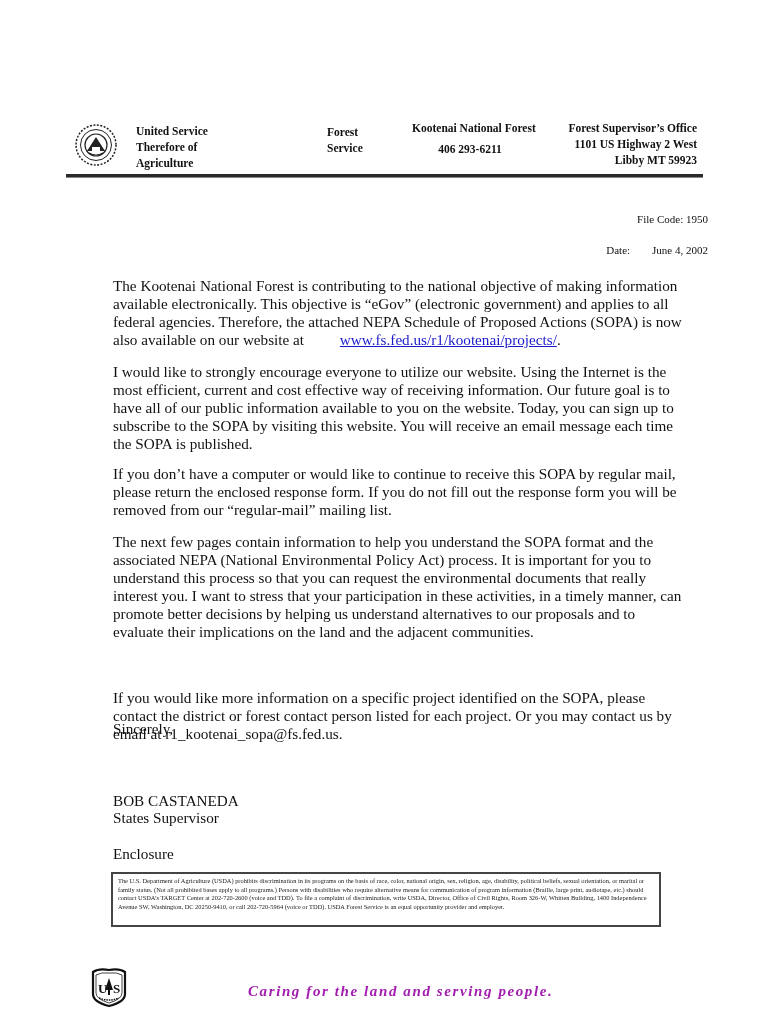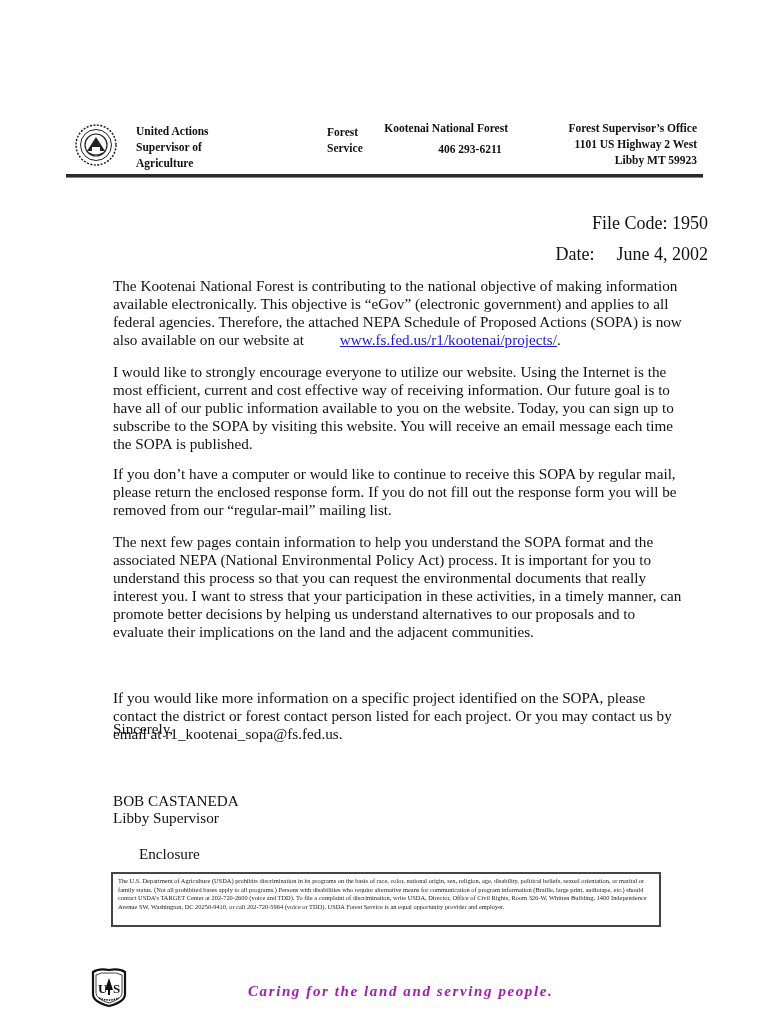--- a/index.html
+++ b/index.html
@@ -3,38 +3,38 @@
   <meta charset="utf-8">
   <style>
     html, body { margin: 0; padding: 0; background: #ffffff; }
     body { width: 770px; height: 1024px; position: relative; overflow: hidden;
            font-family: "Liberation Serif", "DejaVu Serif", serif; color: #111; }
     .abs { position: absolute; }
     .hdr { font-family: "Liberation Serif", serif; font-weight: bold; font-size: 11.5px; line-height: 16px; color: #111; }
     .seal { left: 74px; top: 123px; width: 44px; height: 44px; }
     .usda-name { left: 136px; top: 123px; }
     .fs-name { left: 327px; top: 124px; }
-    .forest-name { left: 384px; top: 120px; width: 124px; text-align: right; }
+    .forest-name { left: 412px; top: 120px; width: 124px; text-align: left; }
     .phone { left: 408px; top: 141px; width: 124px; text-align: center; }
     .office { left: 540px; top: 120px; width: 157px; text-align: right; }
     .rule { left: 66px; top: 174px; width: 637px; height: 3px; background: #2a2a2a; border-bottom: 1px solid #888; }
-    .meta { right: 62px; font-size: 18px; text-align: right; }
+    .meta { right: 62px; font-size: 11px; text-align: right; }
     .filecode { top: 213px; }
     .date { top: 244px; }
     .date .dlabel { margin-right: 22px; }
     .body-text { left: 113px; width: 575px; font-size: 15.2px; line-height: 18px; }
     .p1 { top: 277px; }
     .p2 { top: 363px; }
     .p3 { top: 465px; }
     .p4 { top: 533px; }
     .p5 { top: 689px; }
     .p6 { top: 720px; }
     .sig1 { top: 792px; }
     .sig2 { top: 809px; }
-    .encl { top: 845px; margin-left: 26px; }
+    .encl { top: 845px; }
     a.link { color: #1a1acc; text-decoration: underline; margin-left: 32px; }
     .bold { font-weight: normal; margin-top: 41px; }
     .disc { left: 111px; top: 872px; width: 536px; height: 45px; border: 2px solid #444; padding: 3px 5px; font-size: 6.4px; line-height: 8.6px; color: #222; overflow: hidden; }
     .shield { left: 89px; top: 966px; width: 40px; height: 42px; }
     .motto { left: 248px; top: 983px; font-size: 15px; font-style: italic; font-weight: bold; color: #a21caf; letter-spacing: 1.6px; }
   </style>
 </head>
 <body>
 
 <div class="abs seal">
@@ -42,22 +42,22 @@
     <circle cx="22" cy="22" r="20" fill="none" stroke="#222" stroke-width="1.5" stroke-dasharray="2 1.5"></circle>
     <circle cx="22" cy="22" r="15.5" fill="none" stroke="#222" stroke-width="1"></circle>
     <circle cx="22" cy="22" r="11" fill="#fff" stroke="#222" stroke-width="1.2"></circle>
     <path d="M13 28 L22 14 L31 28 Z" fill="#222"></path>
     <rect x="18" y="24" width="8" height="5" fill="#fff"></rect>
     <path d="M15 30 Q22 34 29 30" fill="none" stroke="#222" stroke-width="1.2"></path>
   </svg>
 </div>
 
 <div class="abs hdr usda-name">
-  <div>United Actions</div>
-  <div>Supervisor of</div>
+  <div>United Service</div>
+  <div>Therefore of</div>
   <div>Agriculture</div>
 </div>
 
 <div class="abs hdr fs-name">
   <div>Forest</div>
   <div>Service</div>
 </div>
 
 <div class="abs hdr forest-name">Kootenai National Forest</div>
 <div class="abs hdr phone">406 293-6211</div>
@@ -85,21 +85,21 @@
   <span>If you don’t have a computer or would like to continue to receive this SOPA by regular mail, please return the enclosed response form. </span><span class="bold">If you do not fill out the response form you will be removed from our “regular-mail” mailing list.</span>
 </div>
 
 <div class="abs body-text p4">The next few pages contain information to help you understand the SOPA format and the associated NEPA (National Environmental Policy Act) process. It is important for you to understand this process so that you can request the environmental documents that really interest you. I want to stress that your participation in these activities, in a timely manner, can promote better decisions by helping us understand alternatives to our proposals and to evaluate their implications on the land and the adjacent communities.</div>
 
 <div class="abs body-text p5">If you would like more information on a specific project identified on the SOPA, please contact the district or forest contact person listed for each project. Or you may contact us by email at r1_kootenai_sopa@fs.fed.us.</div>
 
 <div class="abs body-text p6">Sincerely,</div>
 
 <div class="abs body-text sig1">BOB CASTANEDA</div>
-<div class="abs body-text sig2">Libby Supervisor</div>
+<div class="abs body-text sig2">States Supervisor</div>
 <div class="abs body-text encl">Enclosure</div>
 
 <div class="abs disc">The U.S. Department of Agriculture (USDA) prohibits discrimination in its programs on the basis of race, color, national origin, sex, religion, age, disability, political beliefs, sexual orientation, or marital or family status. (Not all prohibited bases apply to all programs.) Persons with disabilities who require alternative means for communication of program information (Braille, large print, audiotape, etc.) should contact USDA’s TARGET Center at 202-720-2600 (voice and TDD). To file a complaint of discrimination, write USDA, Director, Office of Civil Rights, Room 326-W, Whitten Building, 1400 Independence Avenue SW, Washington, DC 20250-9410, or call 202-720-5964 (voice or TDD). USDA Forest Service is an equal opportunity provider and employer.</div>
 
 <div class="abs shield">
   <svg width="40" height="42" viewBox="0 0 40 42">
     <path d="M4 6 Q10 2 20 4 Q30 2 36 6 L36 28 Q36 36 20 40 Q4 36 4 28 Z" fill="#fff" stroke="#111" stroke-width="2.2"></path>
     <path d="M7 9 Q12 6 20 7 Q28 6 33 9 L33 27 Q33 33 20 37 Q7 33 7 27 Z" fill="none" stroke="#111" stroke-width="0.8"></path>
     <text x="9" y="27" font-family="Liberation Serif, serif" font-weight="bold" font-size="13" fill="#111">U</text>
     <text x="24" y="27" font-family="Liberation Serif, serif" font-weight="bold" font-size="13" fill="#111">S</text>

